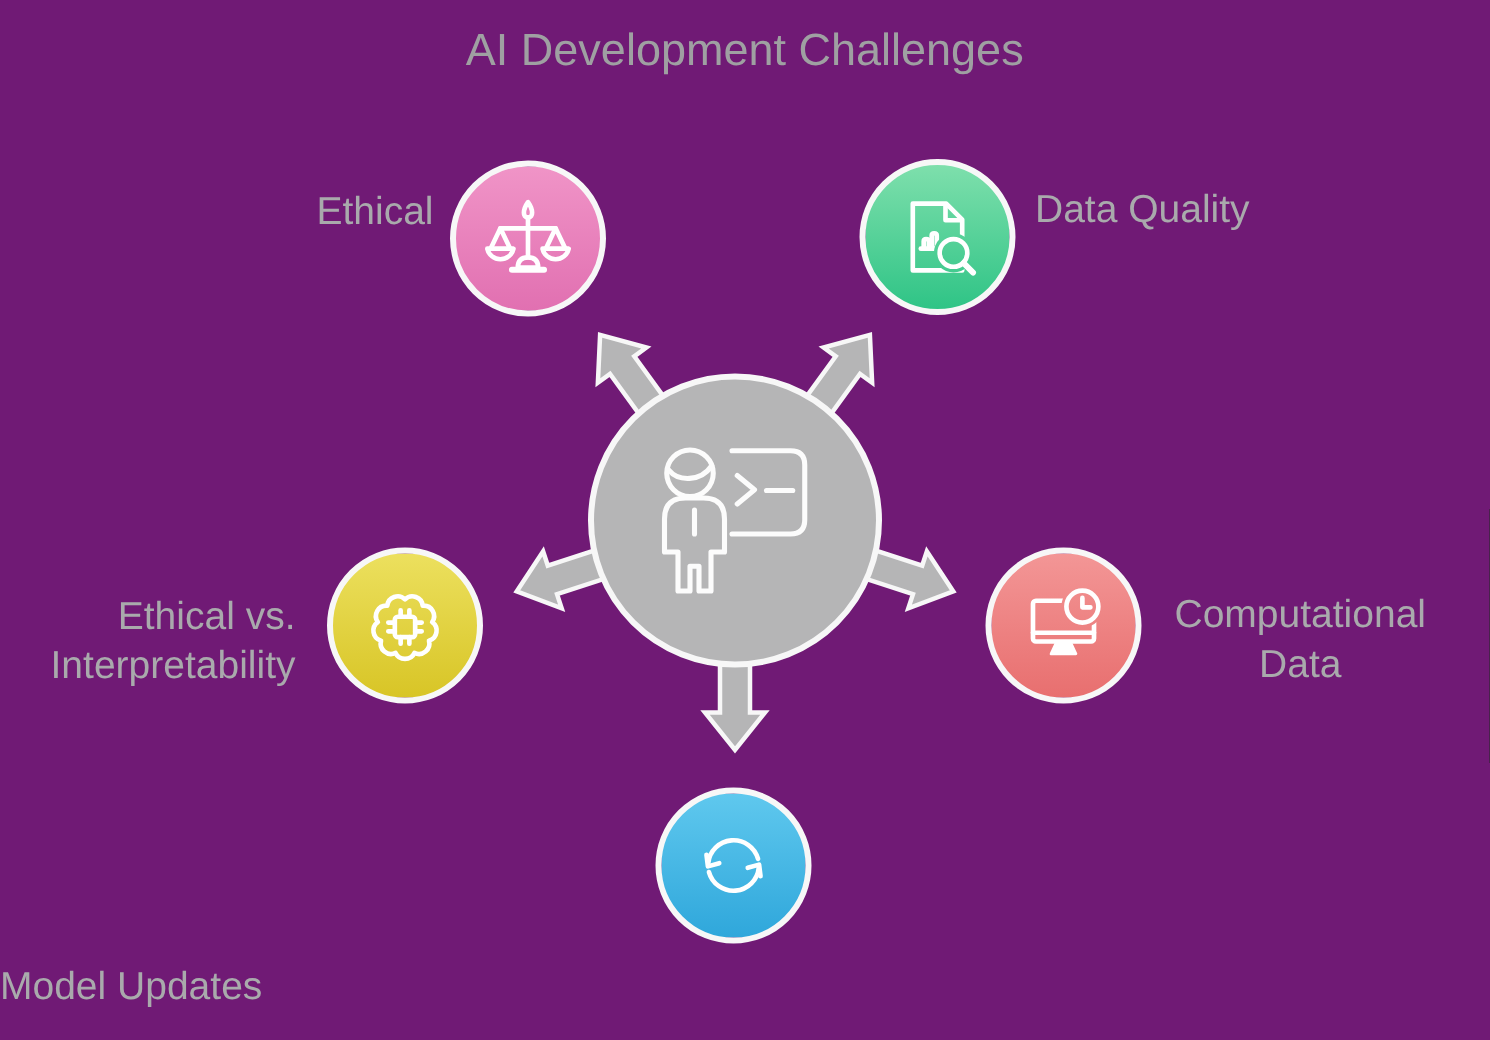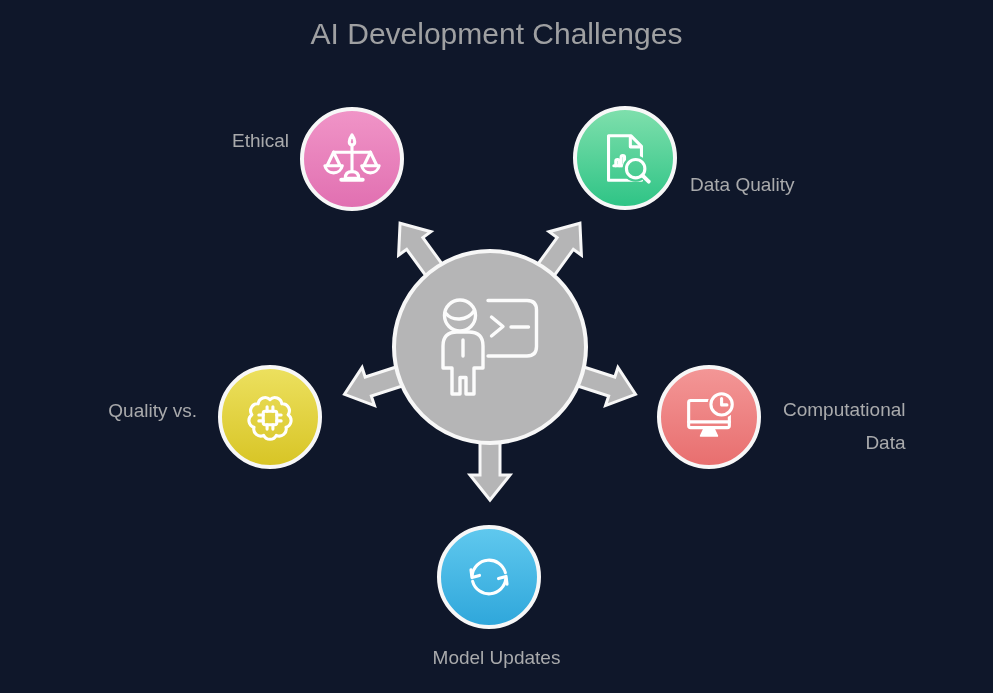--- a/index.html
+++ b/index.html
@@ -1,43 +1,43 @@
 <!DOCTYPE html>
 <html><head>
 <meta charset="utf-8">
 <style>
   html,body{margin:0;padding:0;background:#2b2b2c;}
   .canvas{
-    position:relative;width:993px;height:693px;background:#0f172a;
+    position:relative;width:993px;height:693px;background:#701a75;
     font-family:"Liberation Sans", sans-serif;overflow:hidden;
   }
   .title{
     position:absolute;top:16px;left:0;right:0;text-align:center;
     font-size:30px;line-height:36px;font-weight:500;color:#9fa0a2;
   }
   .hub-svg{position:absolute;left:0;top:0;}
   .bubble{
     position:absolute;width:96px;height:96px;border-radius:50%;
     border:4px solid #f7f7f7;display:flex;align-items:center;justify-content:center;
     box-sizing:content-box;z-index:2;
   }
   .bubble svg{display:block;}
   .pos-ethical{left:300px;top:107px;}
   .pos-dataquality{left:573px;top:106px;}
   .pos-accuracy{left:218px;top:365px;}
   .pos-computational{left:657px;top:365px;}
   .pos-model{left:437px;top:525px;}
   .label{
-    position:absolute;font-size:19px;line-height:33px;color:#a9aaac;z-index:2;
+    position:absolute;font-size:26px;line-height:33px;color:#a9aaac;z-index:2;
   }
   .label-ethical{top:124px;right:704px;text-align:right;}
-  .label-dataquality{top:123px;left:690px;text-align:left;margin-top:45px;}
+  .label-dataquality{top:123px;left:690px;text-align:left;}
   .label-accuracy{top:394px;right:796px;text-align:right;}
-  .label-computational{top:393px;left:783px;text-align:right;}
-  .label-model{top:641px;left:0;right:0;text-align:center;}
+  .label-computational{top:393px;left:783px;text-align:center;}
+  .label-model{top:641px;left:0;right:0;}
   .icon-stroke{fill:none;stroke:#ffffff;stroke-width:3.2;stroke-linecap:round;stroke-linejoin:round;}
 </style>
 </head>
 <body>
 
 <div class="canvas">
 
   <div class="title">AI Development Challenges</div>
 
   <svg class="hub-svg" width="993" height="693" viewBox="0 0 993 693">
@@ -112,21 +112,22 @@
         <path d="M32,14 A7.2,7.2 0 0 1 44.2,18.4 A7.2,7.2 0 0 1 50.7,29.7 A7.2,7.2 0 0 1 48.5,42.5 A7.2,7.2 0 0 1 38.5,50.9 A7.2,7.2 0 0 1 25.5,50.9 A7.2,7.2 0 0 1 15.5,42.5 A7.2,7.2 0 0 1 13.3,29.7 A7.2,7.2 0 0 1 19.8,18.4 A7.2,7.2 0 0 1 32,14 Z"></path>
         <rect x="25" y="26" width="14" height="14" rx="2"></rect>
         <path d="M25,30 H20.5 M25,36 H20.5"></path>
         <path d="M39,30 H43.5 M39,36 H43.5"></path>
         <path d="M29,26 V21.5 M35,26 V21.5"></path>
         <path d="M29,40 V44.5 M35,40 V44.5"></path>
       </g>
     </svg>
   </div>
   <div class="label label-accuracy">
-    <span>Quality vs.</span><br>
+    <span>Ethical vs.</span><br>
+    <span>Interpretability</span>
   </div>
 
   <div class="bubble pos-computational" style="background: linear-gradient(rgb(243, 150, 150), rgb(232, 111, 111));">
     <svg width="62" height="62" viewBox="0 0 64 64">
       <defs>
         <mask id="monMask">
           <rect x="0" y="0" width="64" height="64" fill="#fff"></rect>
           <circle cx="45" cy="19" r="14.5" fill="#000"></circle>
         </mask>
       </defs>

